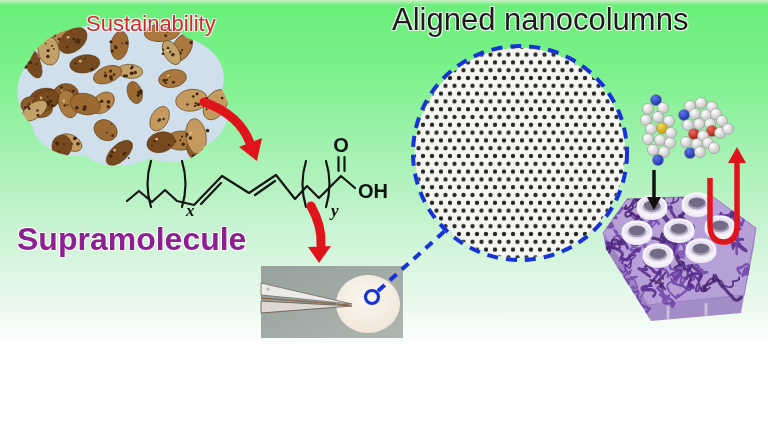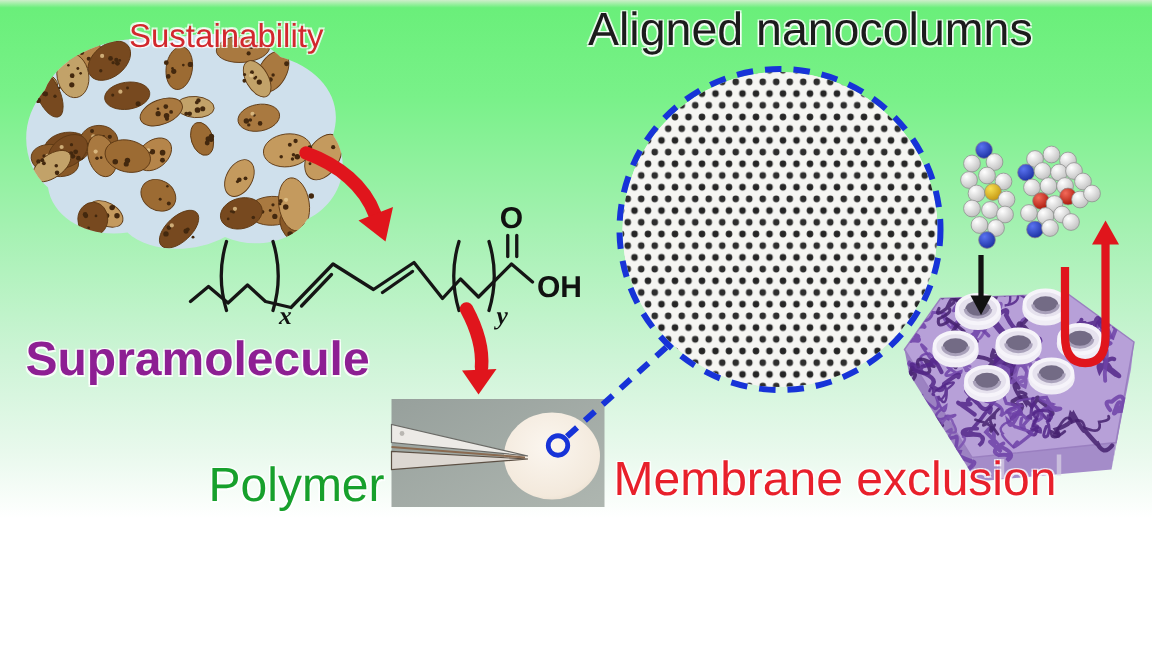--- a/index.html
+++ b/index.html
@@ -488,15 +488,13 @@
         <circle cx="708" cy="143" r="5.6" fill="url(#atomW)" stroke="#8c8c8c" stroke-width="0.5"></circle>
         <circle cx="690" cy="153" r="5.6" fill="url(#atomB)" stroke="#8c8c8c" stroke-width="0.5"></circle>
         <circle cx="700" cy="152" r="5.6" fill="url(#atomW)" stroke="#8c8c8c" stroke-width="0.5"></circle>
         <circle cx="714" cy="148" r="5.6" fill="url(#atomW)" stroke="#8c8c8c" stroke-width="0.5"></circle>
       </g>
   </svg>
 
   <div class="label lbl-sustainability">Sustainability</div>
   <div class="label lbl-aligned">Aligned nanocolumns</div>
   <div class="label lbl-supramolecule">Supramolecule</div>
-  <div class="label lbl-polymer">Polymer</div>
-  <div class="label lbl-exclusion">Membrane exclusion</div>
 </div>
 
 </body></html>

